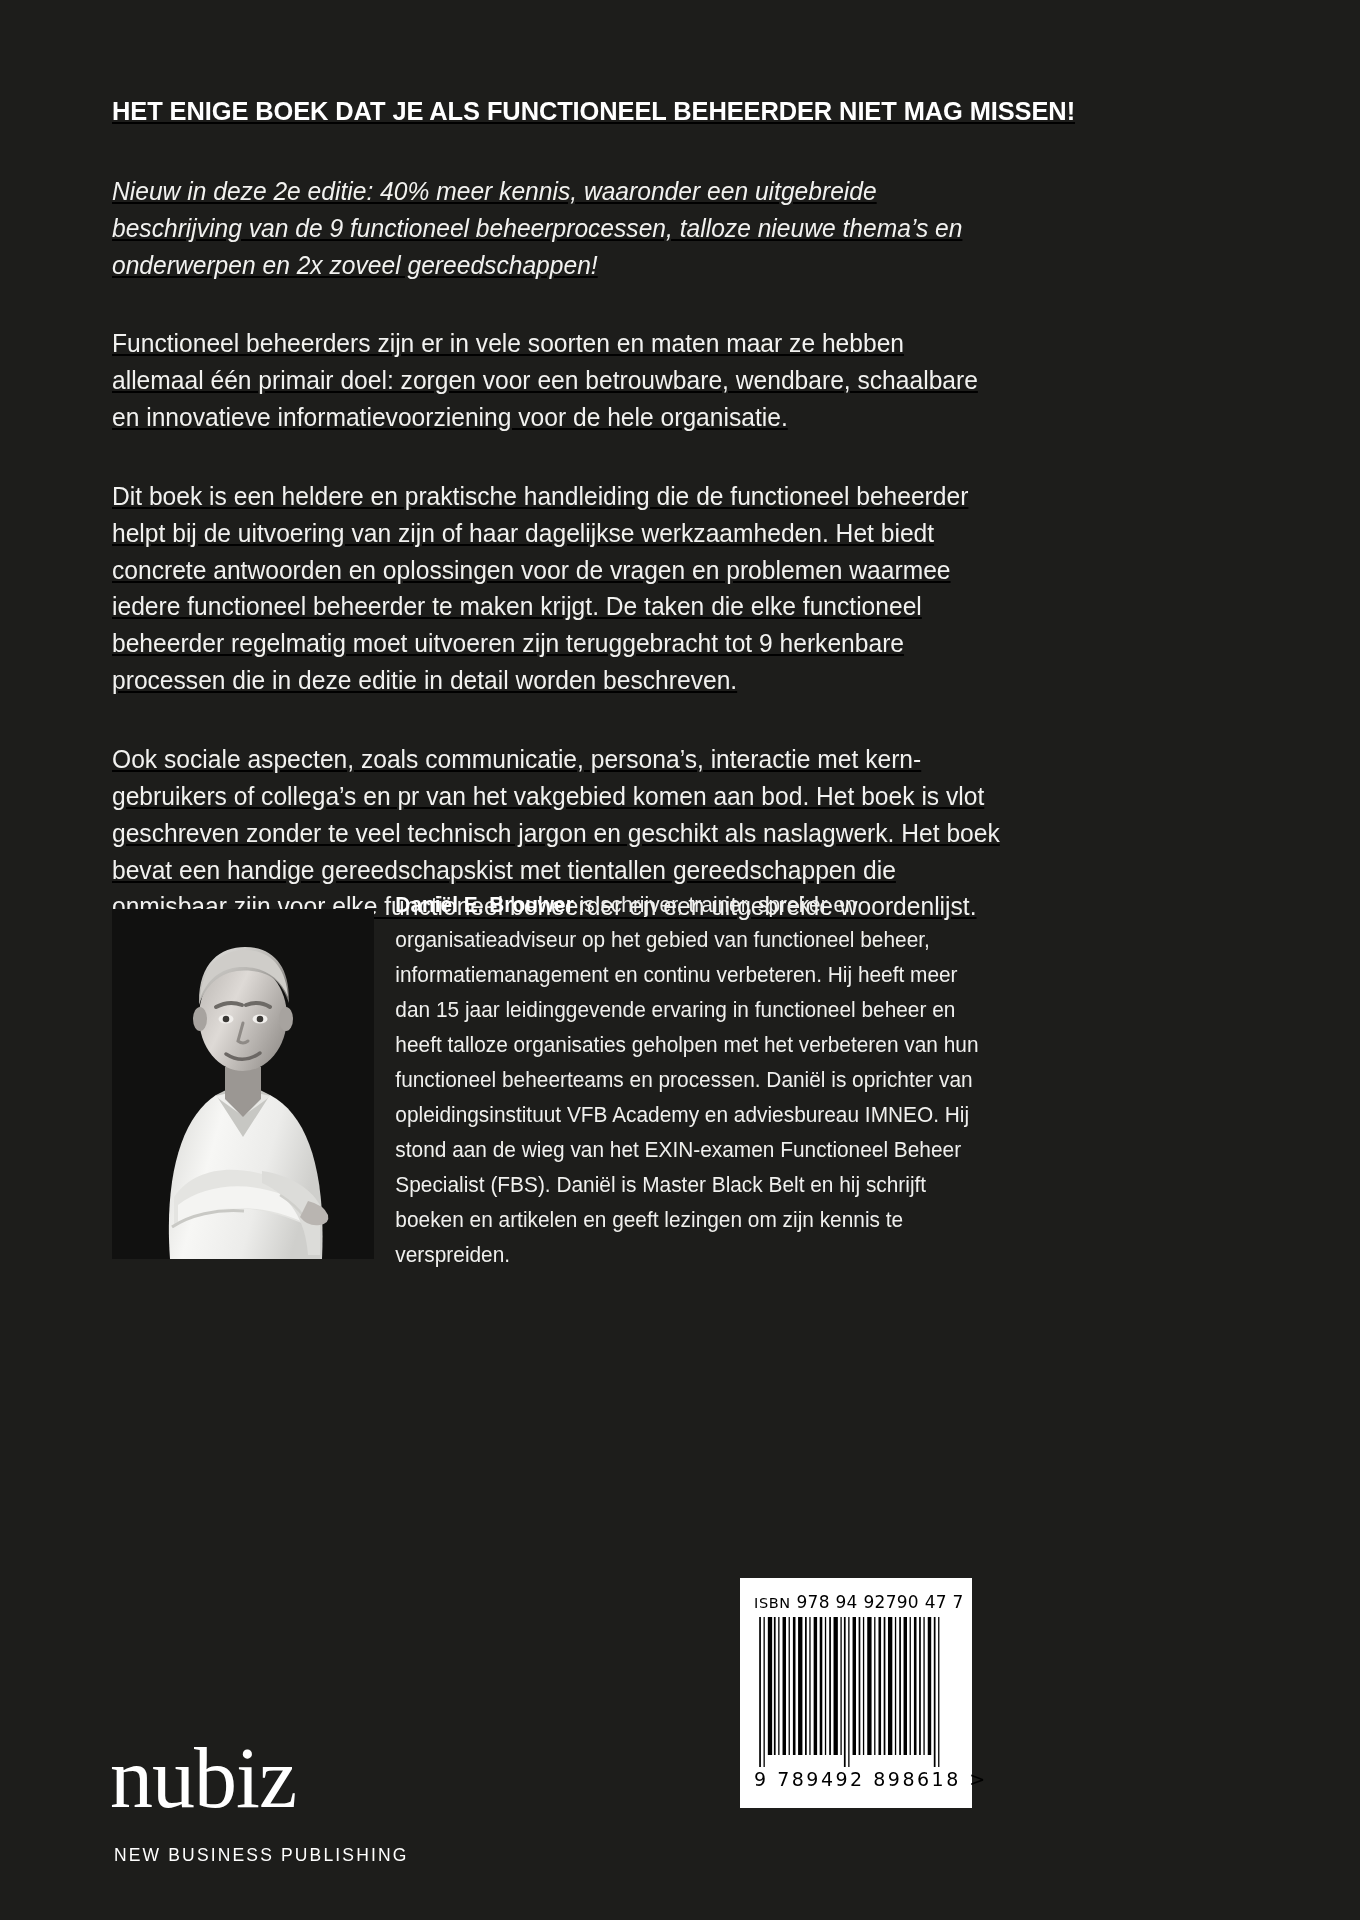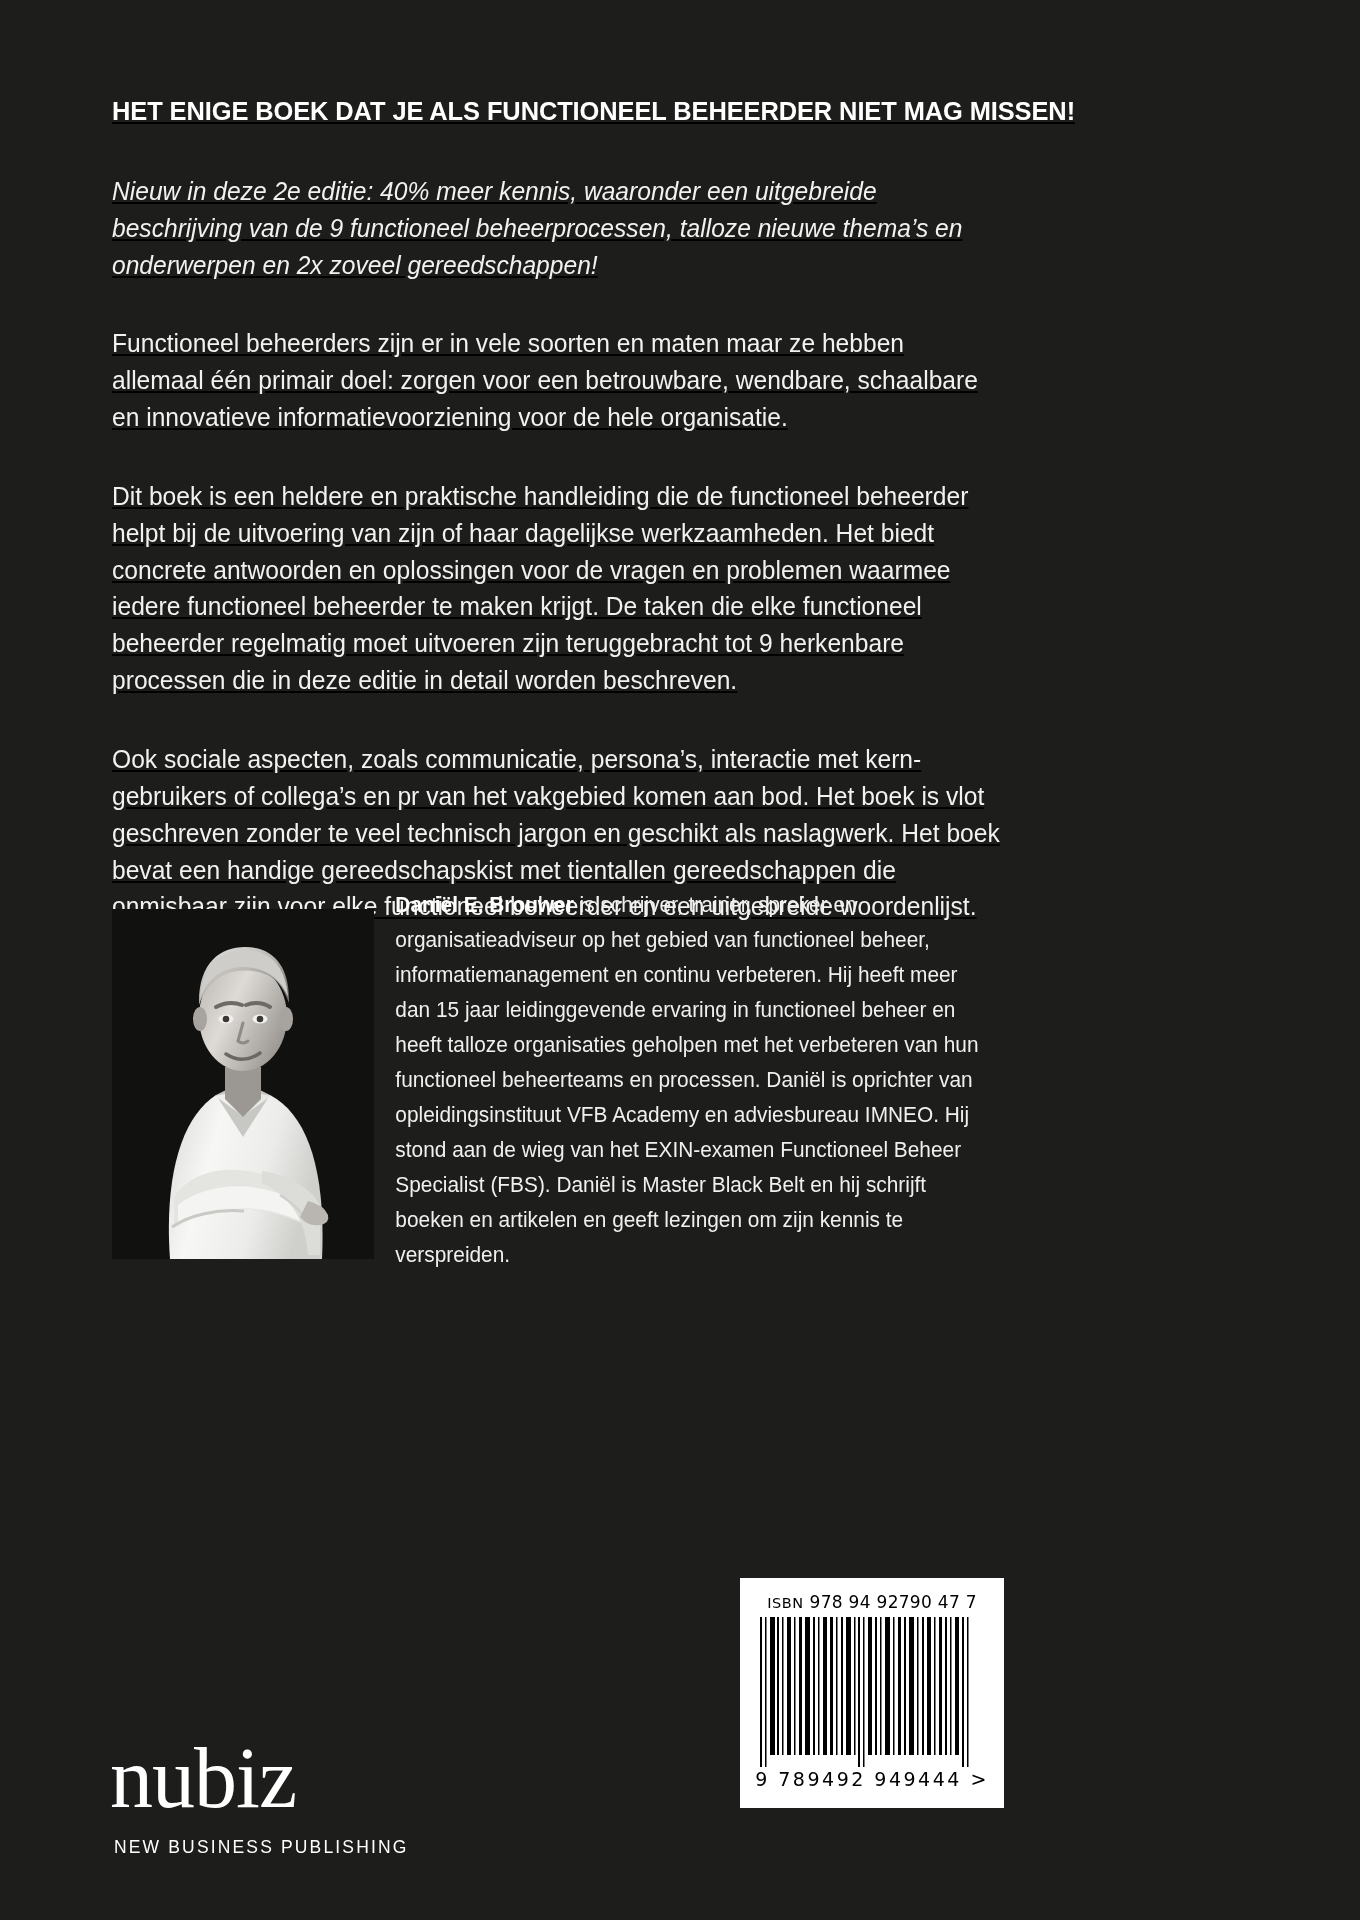--- a/index.html
+++ b/index.html
@@ -94,21 +94,21 @@
     transform-origin: left top;
     width: 640px;
   }
   .author-bio b { font-weight: bold; color: #ffffff; }
 
   
   .barcode-box {
     position: absolute;
     left: 740px;
     top: 1578px;
-    width: 264px;
+    width: 232px;
     height: 230px;
     background: #ffffff;
     box-sizing: border-box;
     padding: 14px 14px 6px 14px;
   }
   .isbn-line {
     text-align: center;
     font-family: "DejaVu Sans", sans-serif;
     font-size: 17px;
     color: #000;
@@ -141,21 +141,21 @@
     line-height: 0.95;
     color: #ffffff;
     letter-spacing: -1px;
     margin: 0;
   }
   .logo-sub {
     font-family: "Liberation Sans", sans-serif;
     font-size: 17.5px;
     letter-spacing: 2.15px;
     color: #ffffff;
-    margin: 17px 0 0 4px;
+    margin: 25px 0 0 4px;
     white-space: nowrap;
   }
 
   .url-badge {
     position: absolute;
     left: 379px;
     top: 1792px;
     width: 310px;
     height: 38px;
     background: #ffffff;
@@ -293,21 +293,21 @@
         <rect x="191" y="0" width="2" height="138"></rect>
         <rect x="196" y="0" width="1.5" height="138"></rect>
         <rect x="201" y="0" width="4" height="138"></rect>
         <rect x="208" y="0" width="2" height="150"></rect>
         <rect x="213" y="0" width="1.5" height="150"></rect>
       </g>
     </svg>
     <div class="barcode-digits">
       <span>9</span>
       <span>789492</span>
-      <span>949444</span>
+      <span>898618</span>
       <span>&gt;</span>
     </div>
   </div>
 
   <div class="logo">
     <div class="logo-word">nubiz</div>
     <div class="logo-sub">NEW BUSINESS PUBLISHING</div>
   </div>
 
 

